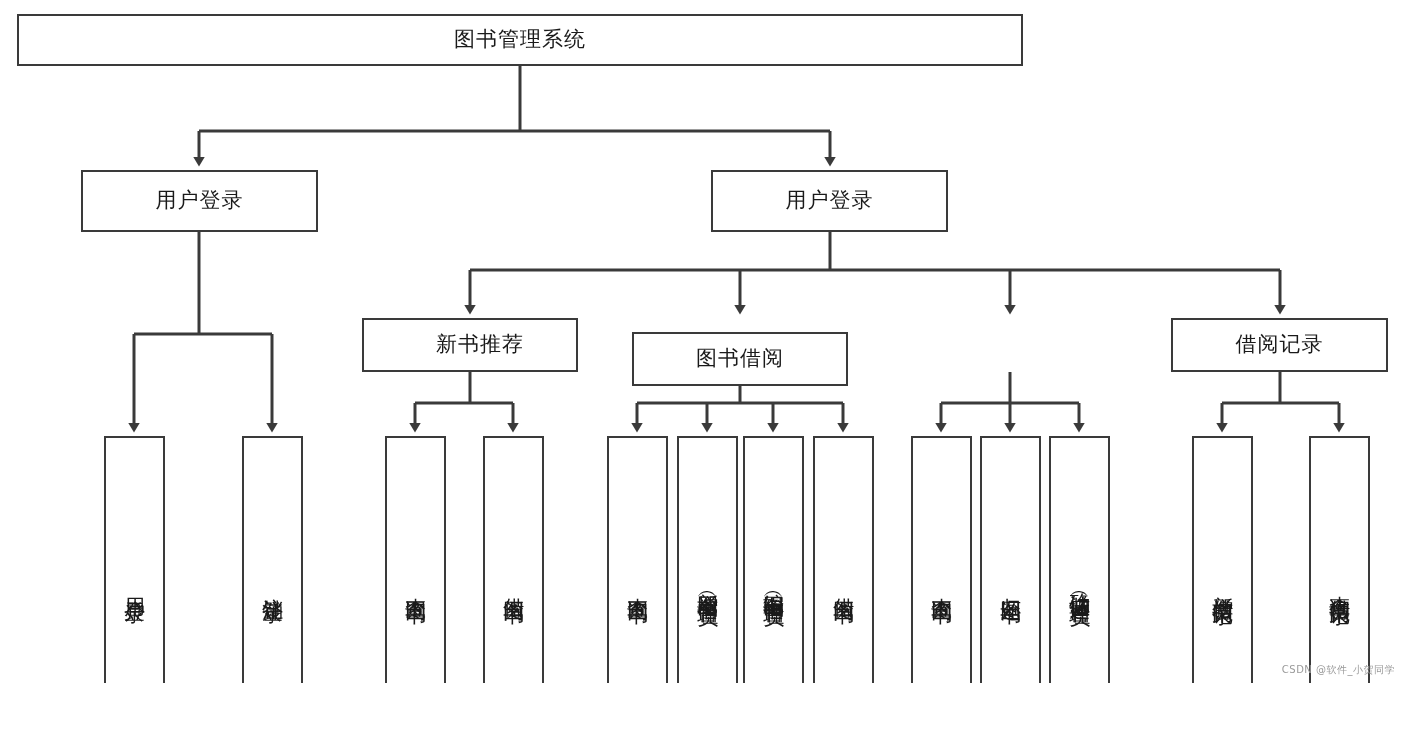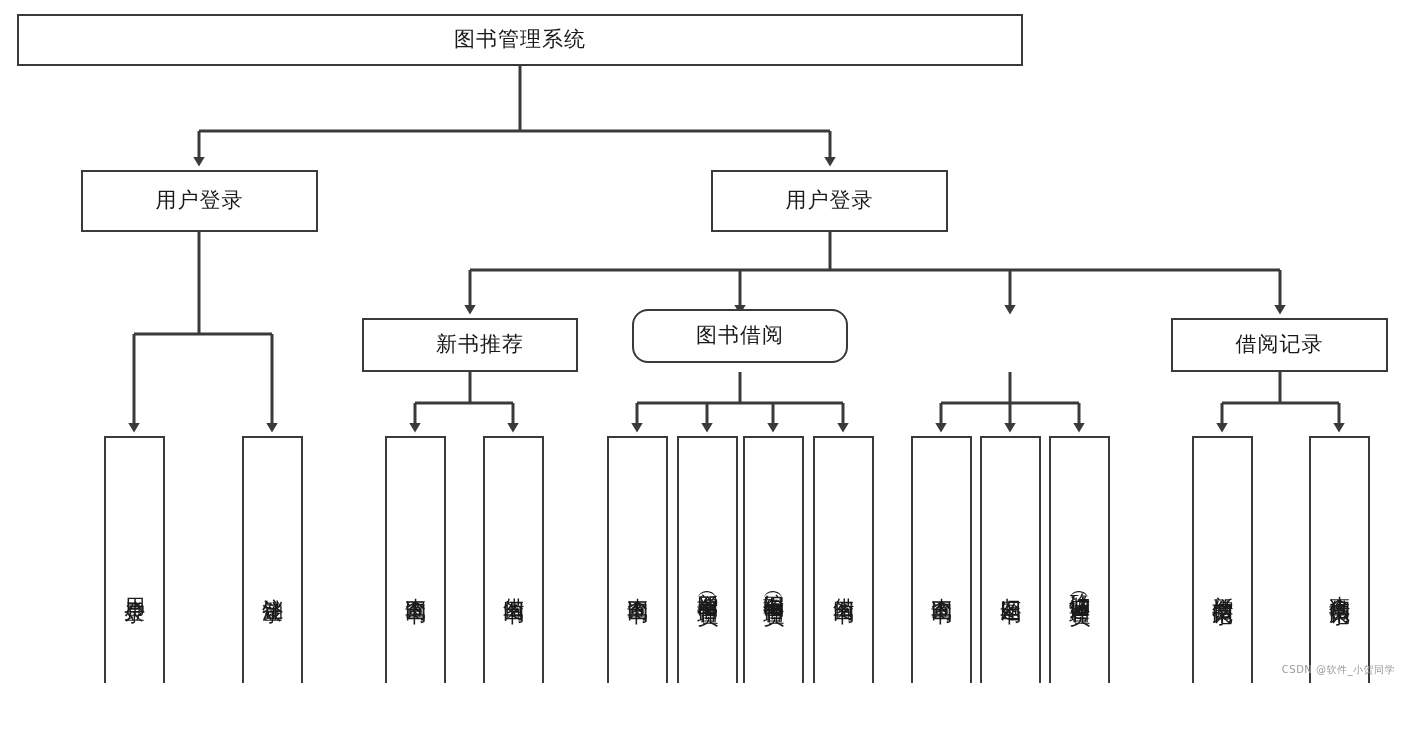--- a/index.html
+++ b/index.html
@@ -128,21 +128,21 @@
   <div class="node horizontal" style="left:81px; top:170px; width:237px; height:62px;">
     <span class="label">用户登录</span>
   </div>
   <div class="node horizontal" style="left:711px; top:170px; width:237px; height:62px;">
     <span class="label">用户登录</span>
   </div>
 
   <div class="node horizontal" style="left:362px; top:318px; width:216px; height:54px;padding-left:20px;">
     <span class="label">新书推荐</span>
   </div>
-  <div class="node horizontal" style="left:632px; top:309px; width:216px; height:54px;border-radius:16px;">
+  <div class="node horizontal" style="left:632px; top:332px; width:216px; height:54px;">
     <span class="label">图书借阅</span>
   </div>
   <div class="node horizontal" style="left:1171px; top:318px; width:217px; height:54px;justify-content:center;">
     <span class="label">借阅记录</span>
   </div>
 
   <div class="node vertical" style="left:104px; top:436px; width:61px; height:298px;">
     <span class="label">用户登录</span>
   </div>
   <div class="node vertical" style="left:242px; top:436px; width:61px; height:298px;">

